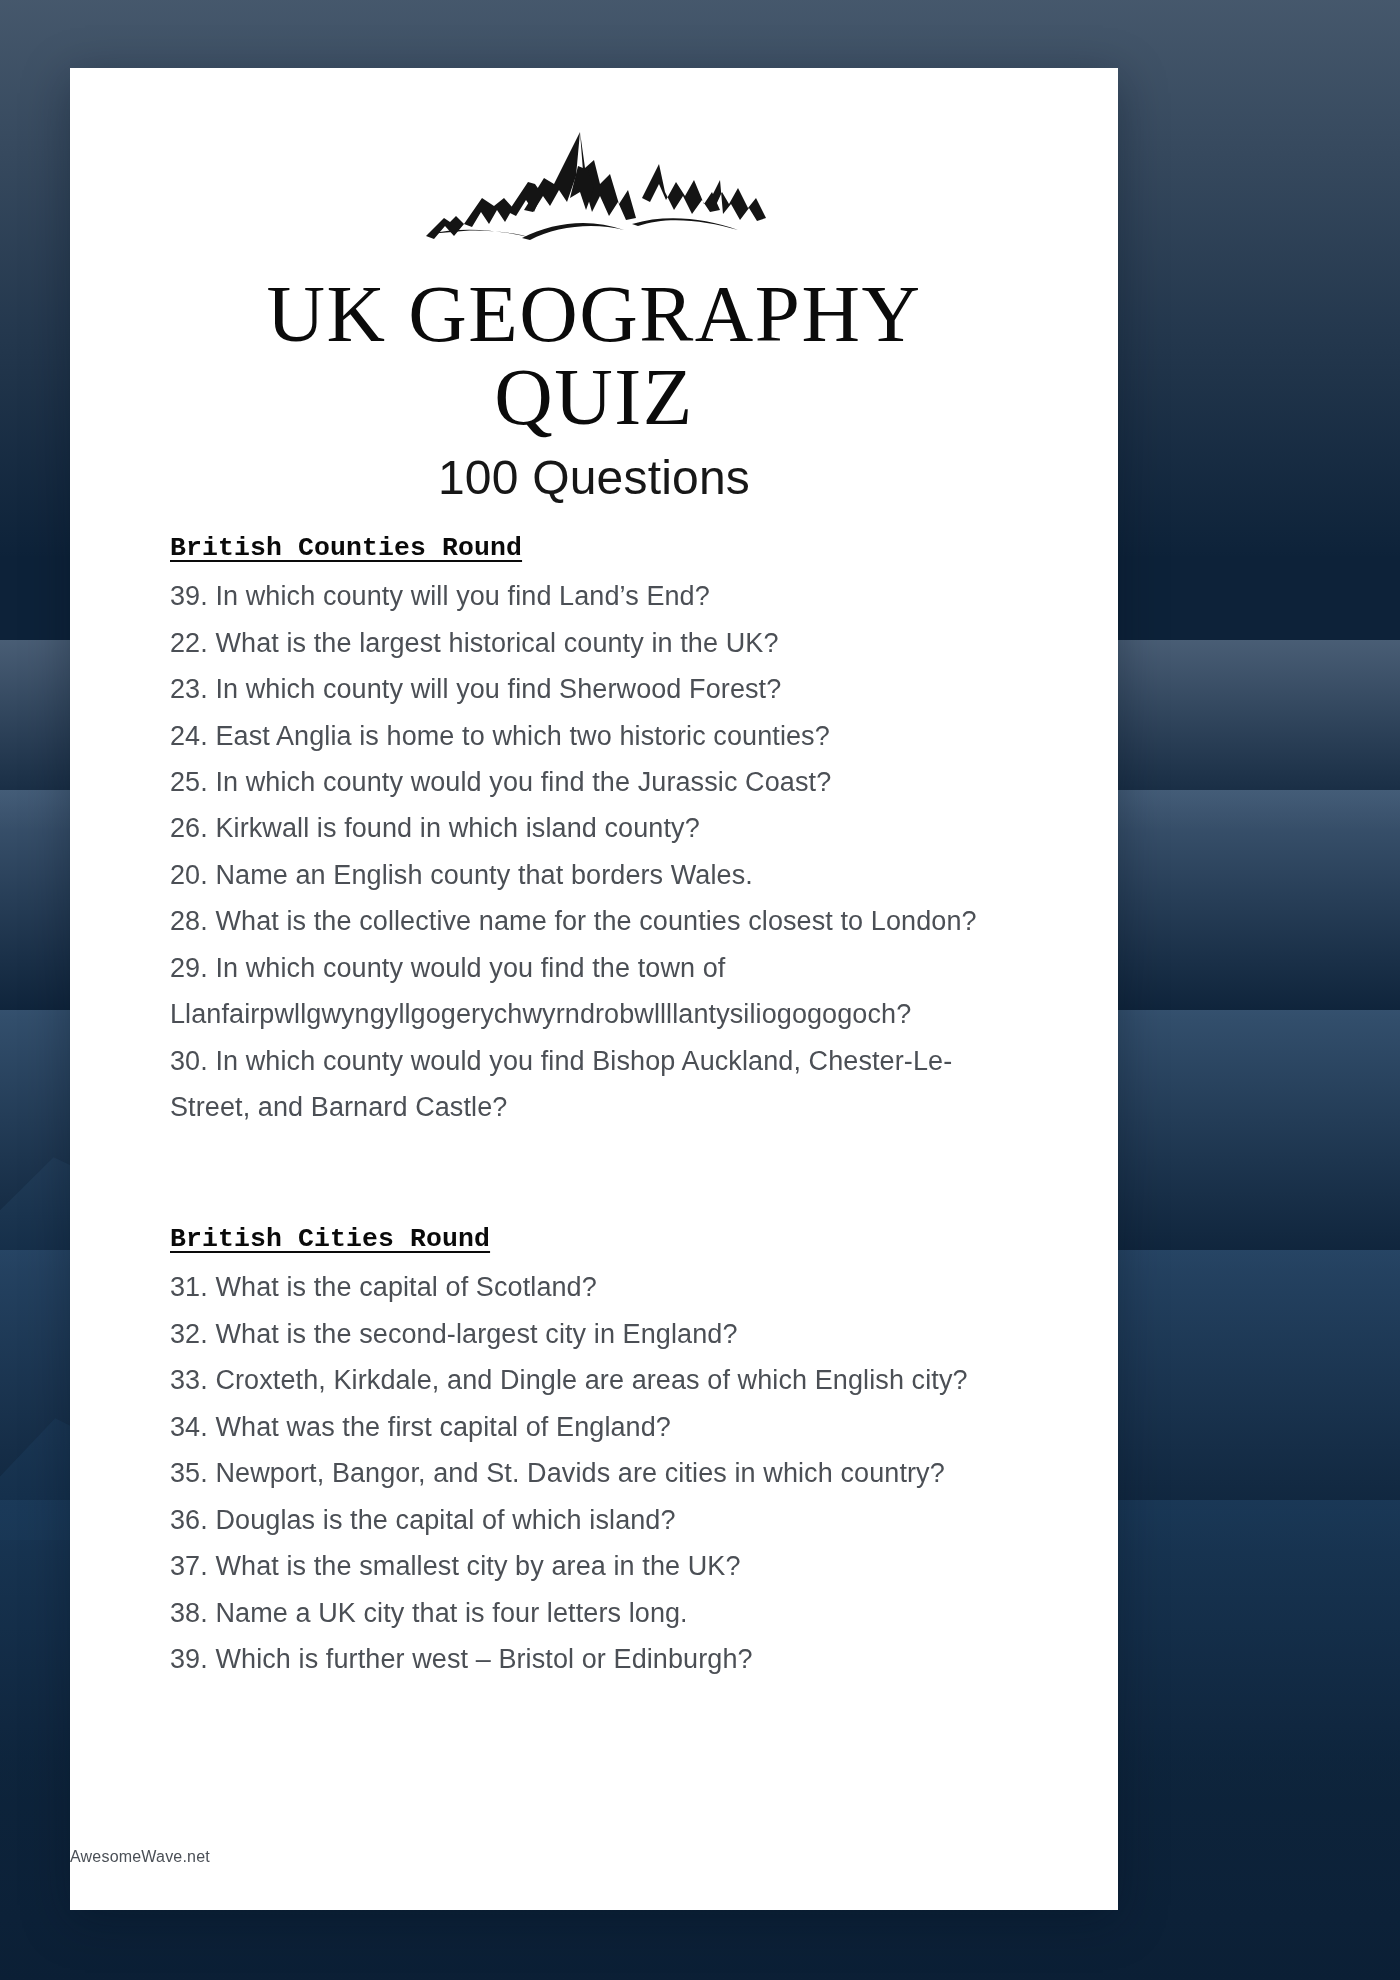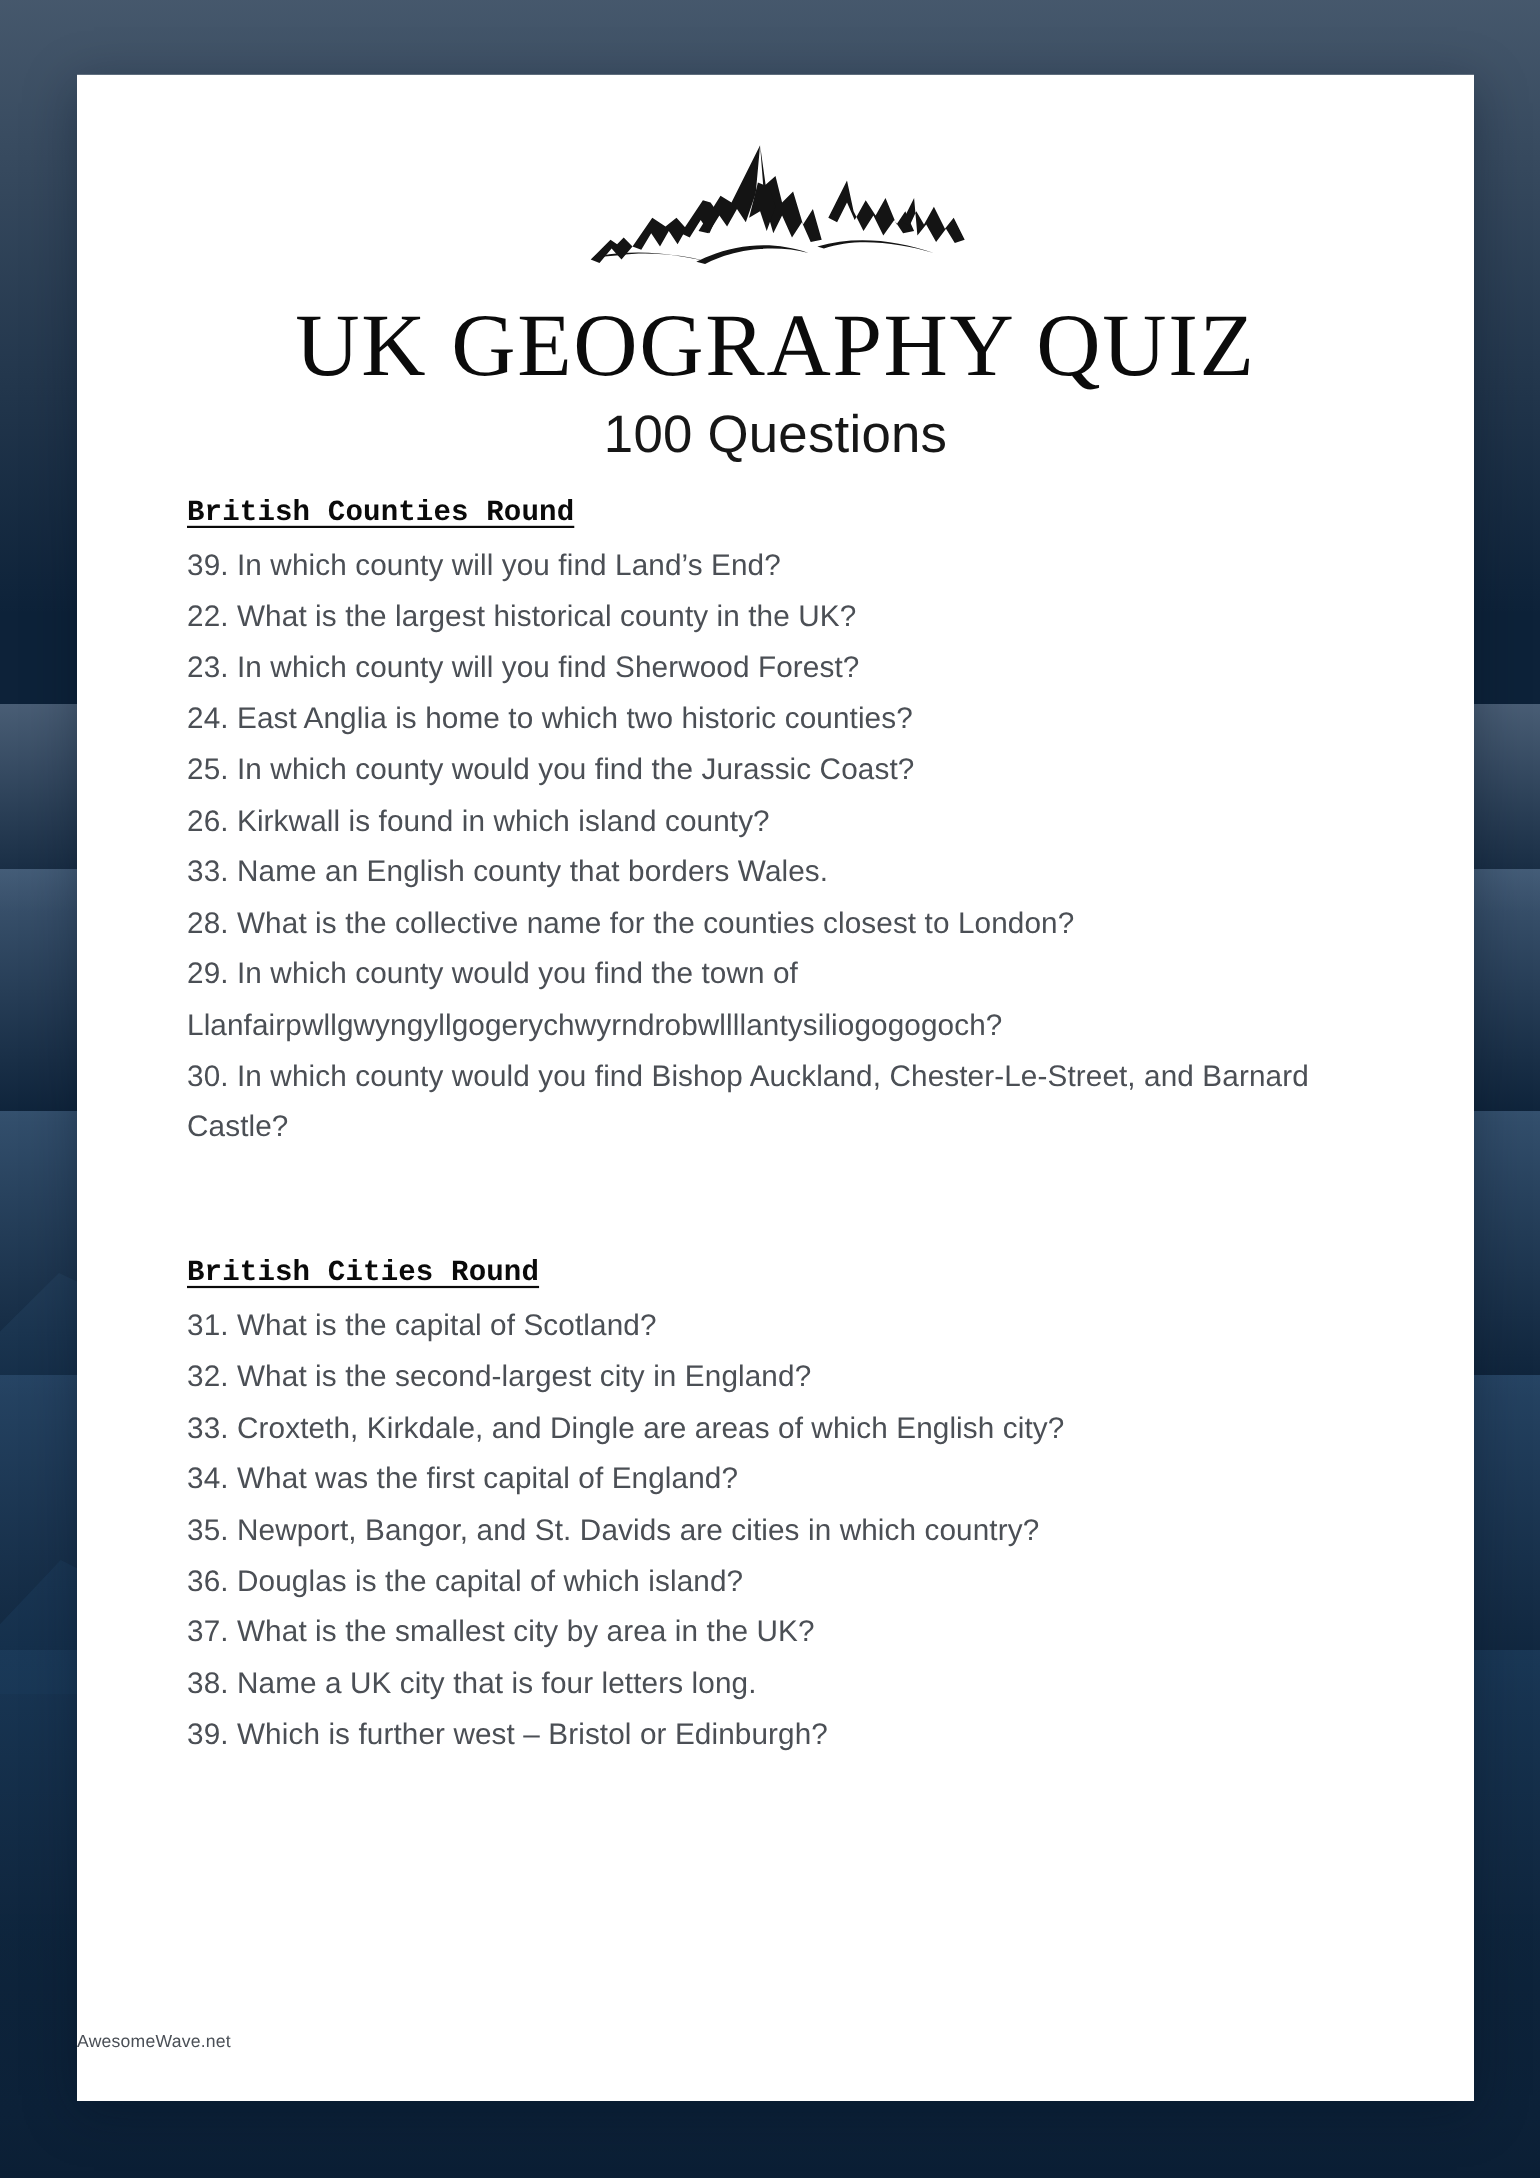--- a/index.html
+++ b/index.html
@@ -53,21 +53,21 @@
   .haze{
     position:absolute; left:0; right:0; top:0; height:560px;
     background:linear-gradient(180deg,rgba(200,212,226,.30),rgba(200,212,226,0));
   }
 
   
   .sheet{
     position:absolute;
     left:70px;
     top:68px;
-    width:1270px;
+    width:1048px;
     height:1842px;
     background:#ffffff;
     box-shadow:0 10px 44px rgba(4,16,30,.34);
     padding:0 100px;
   }
 
   
   .logo-wrap{
     padding-top:58px;
     display:flex;
@@ -182,21 +182,21 @@
   <div class="content">
 
     <section class="round">
       <div class="round-title">British Counties Round</div>
       <p class="q">39. In which county will you find Land’s End?</p>
       <p class="q">22. What is the largest historical county in the UK?</p>
       <p class="q">23. In which county will you find Sherwood Forest?</p>
       <p class="q">24. East Anglia is home to which two historic counties?</p>
       <p class="q">25. In which county would you find the Jurassic Coast?</p>
       <p class="q">26. Kirkwall is found in which island county?</p>
-      <p class="q">33. Name an English county that borders Wales.</p>
+      <p class="q">20. Name an English county that borders Wales.</p>
       <p class="q">28. What is the collective name for the counties closest to London?</p>
       <p class="q">29. In which county would you find the town of Llanfairpwllgwyngyllgogerychwyrndrobwllllantysiliogogogoch?</p>
       <p class="q">30. In which county would you find Bishop Auckland, Chester-Le-Street, and Barnard Castle?</p>
     </section>
 
     <section class="round">
       <div class="round-title">British Cities Round</div>
       <p class="q">31. What is the capital of Scotland?</p>
       <p class="q">32. What is the second-largest city in England?</p>
       <p class="q">33. Croxteth, Kirkdale, and Dingle are areas of which English city?</p>

